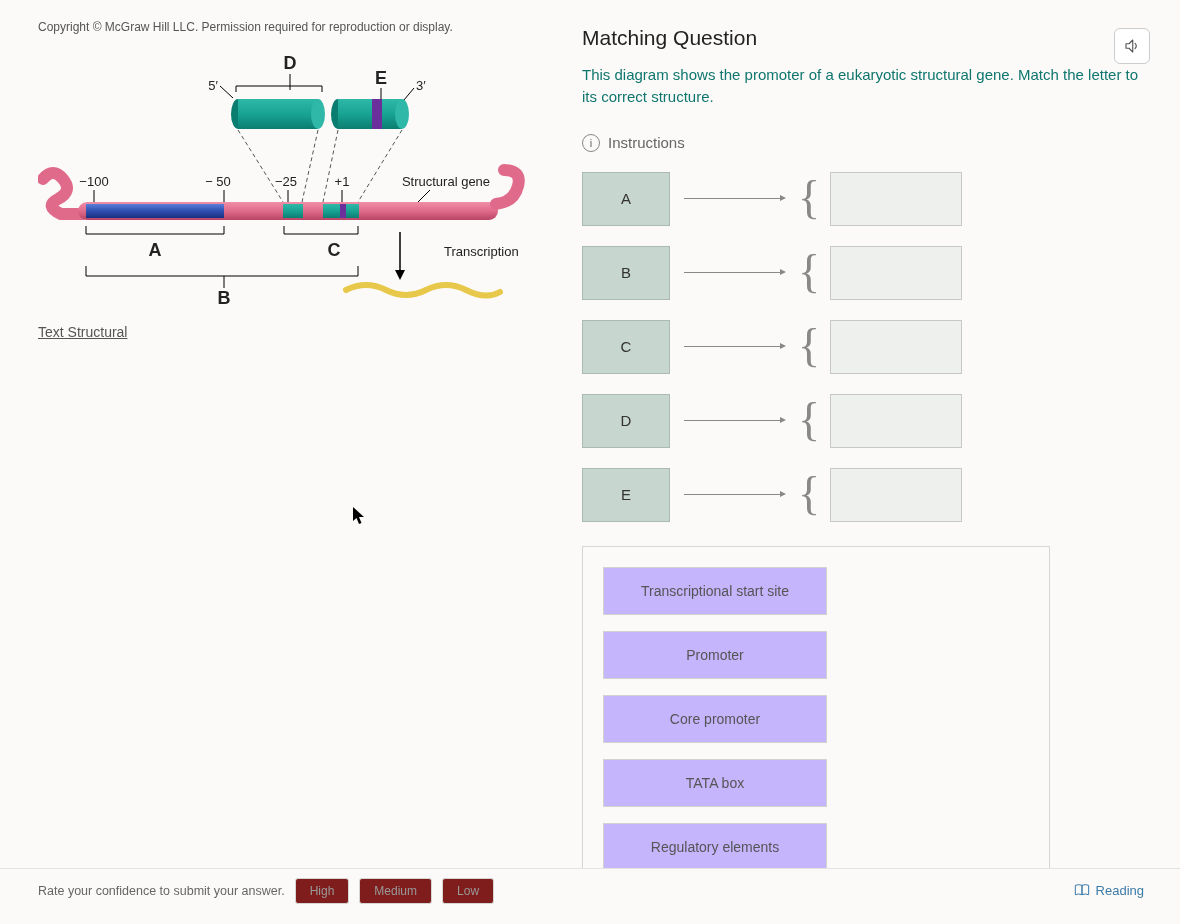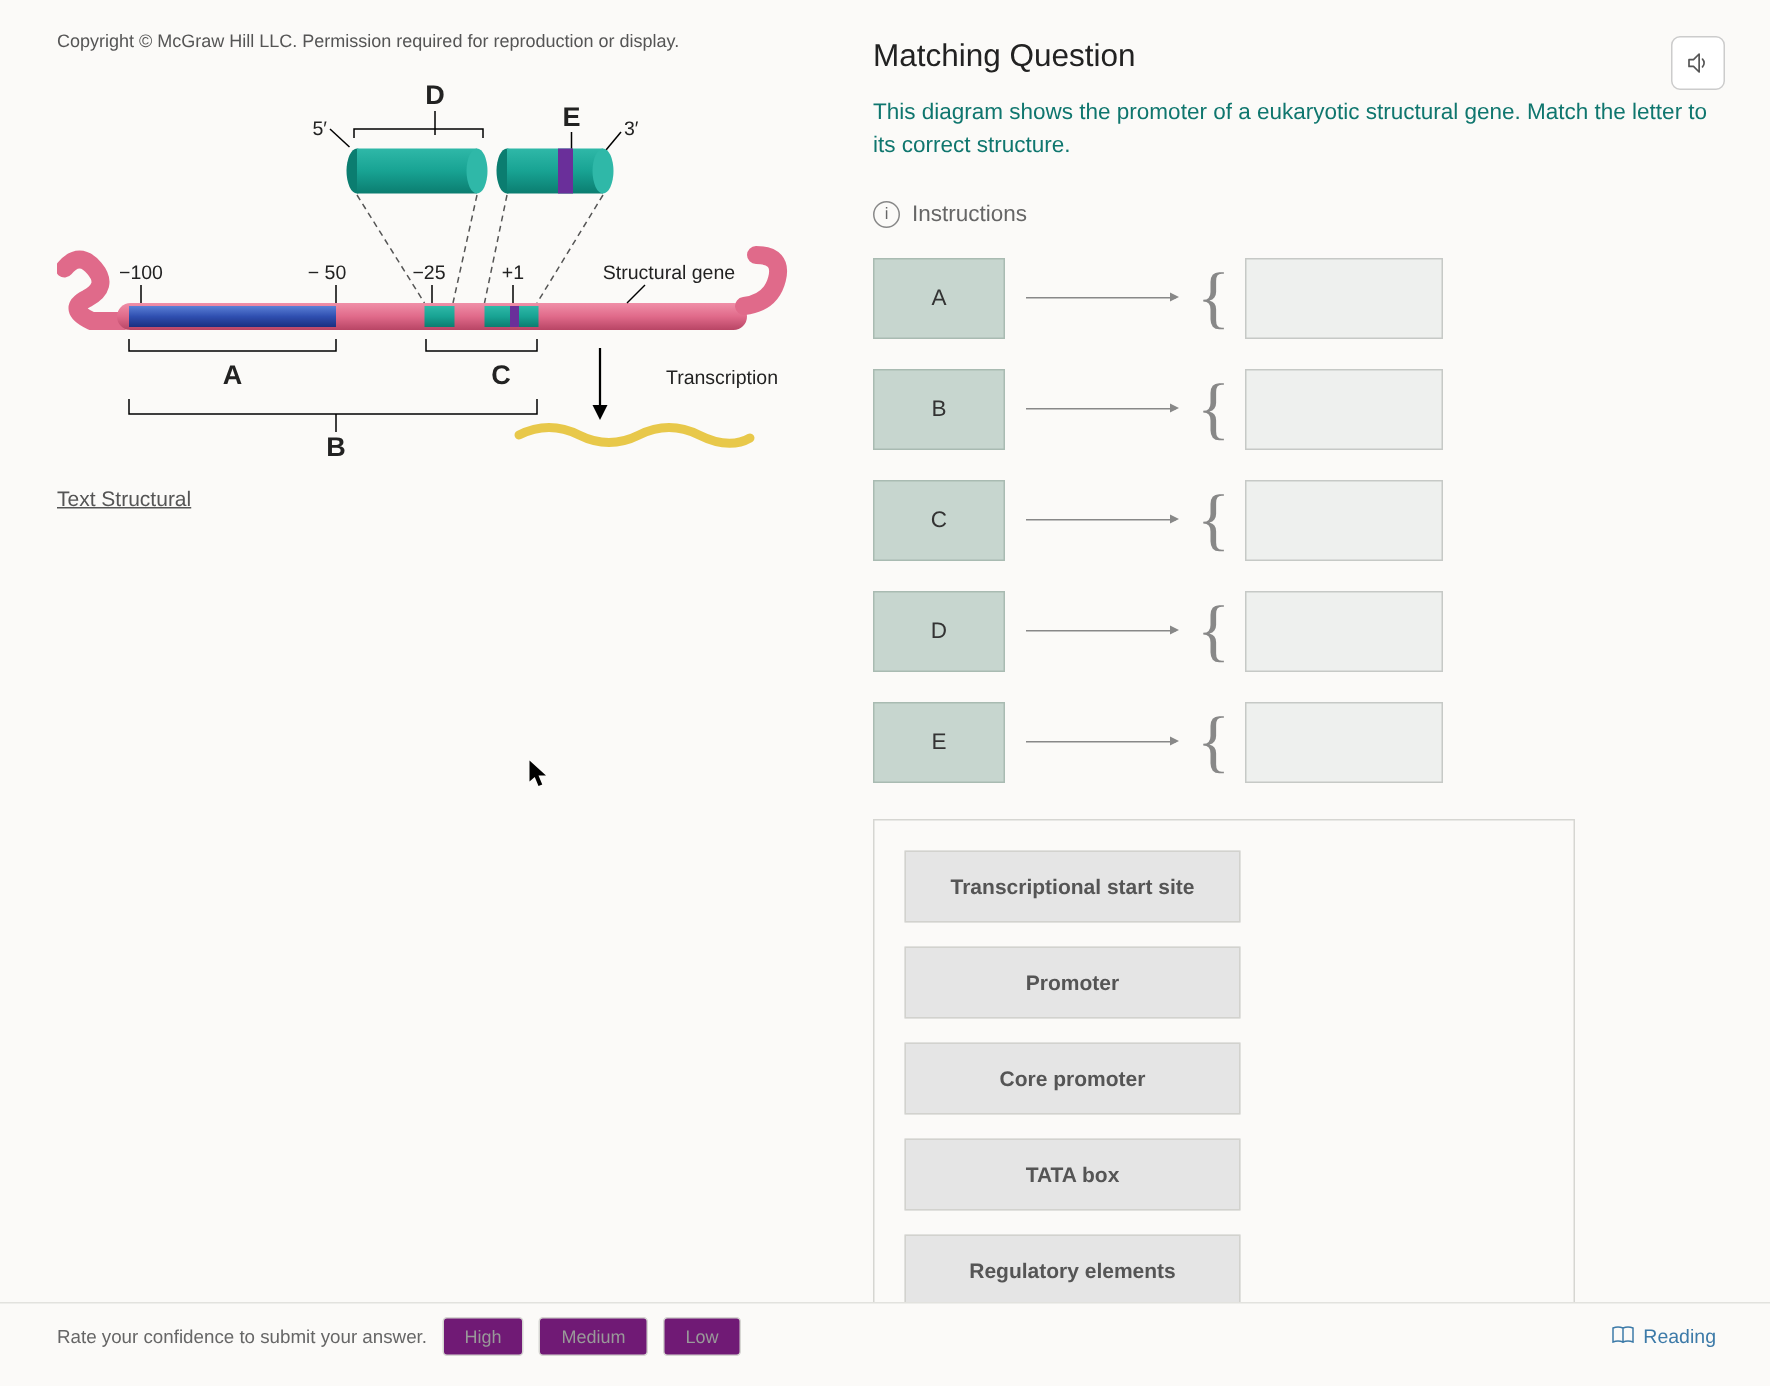--- a/index.html
+++ b/index.html
@@ -46,21 +46,21 @@
     font-size: 14px;
     color: #555;
     text-decoration: underline;
     display: inline-block;
   }
 
   
   .question-header {
     display: flex;
     justify-content: space-between;
-    align-items: center;
+    align-items: flex-end;
   }
   .question-title {
     font-size: 21px;
     color: #222;
     margin: 6px 0 14px 0;
     font-weight: 500;
   }
   .audio-btn {
     width: 34px; height: 34px;
     border: 1px solid #ccc;
@@ -157,30 +157,29 @@
     display: flex;
     flex-direction: column;
     gap: 16px;
     width: 468px;
     box-sizing: border-box;
   }
   .bank-item {
     width: 222px;
     height: 46px;
     margin: 0 auto 0 0;
-    background: #e5e5e5;
+    background: #c4b5fd;
     border: 1px solid #d2d2ce;
     display: flex;
     align-items: center;
     justify-content: center;
     font-size: 14px;
     color: #555;
     cursor: grab;
     margin-left: 0;
-    font-weight: bold;
   }
   .bank-item { margin-left: 0; }
   .bank .bank-item { margin-left: 0; }
 
   
   .bank { align-items: flex-start; }
   .bank-item { align-self: center; }
 
   
   .footer {
@@ -198,21 +197,21 @@
     gap: 10px;
   }
   .footer-label {
     font-size: 12.5px;
     color: #666;
   }
   .conf-btn {
     font-size: 12px;
     color: #999;
     border: 1px solid #d6d6d2;
-    background: #701a75;
+    background: #7f1d1d;
     padding: 5px 14px;
     border-radius: 3px;
     cursor: pointer;
   }
   .reading-btn {
     margin-left: auto;
     font-size: 13px;
     color: #3c7aa8;
     display: flex;
     align-items: flex-start;

